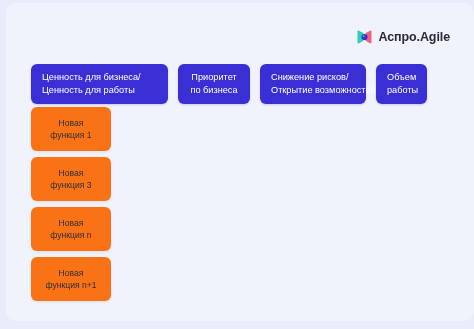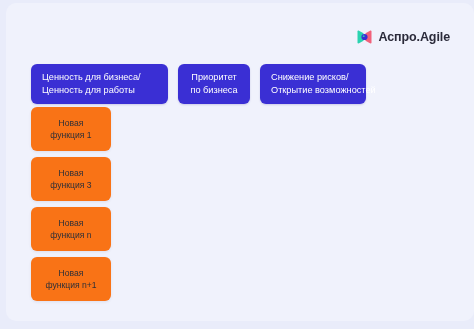--- a/index.html
+++ b/index.html
@@ -145,20 +145,24 @@
     <div class="header-card centered" style="width:72px">
       <span class="line">Приоритет</span>
       <span class="line">по бизнеса</span>
     </div>
 
     <div class="header-card" style="width:106px">
       <span class="line">Снижение рисков/</span>
       <span class="line">Открытие возможностей</span>
     </div>
 
+    <div class="header-card" style="width:51px">
+      <span class="line">Объем</span>
+      <span class="line">работы</span>
+    </div>
 
   </div>
 
   <div id="feature-column">
 
     <div class="feature-card">
       <span class="line">Новая</span>
       <span class="line">функция 1</span>
     </div>
 

